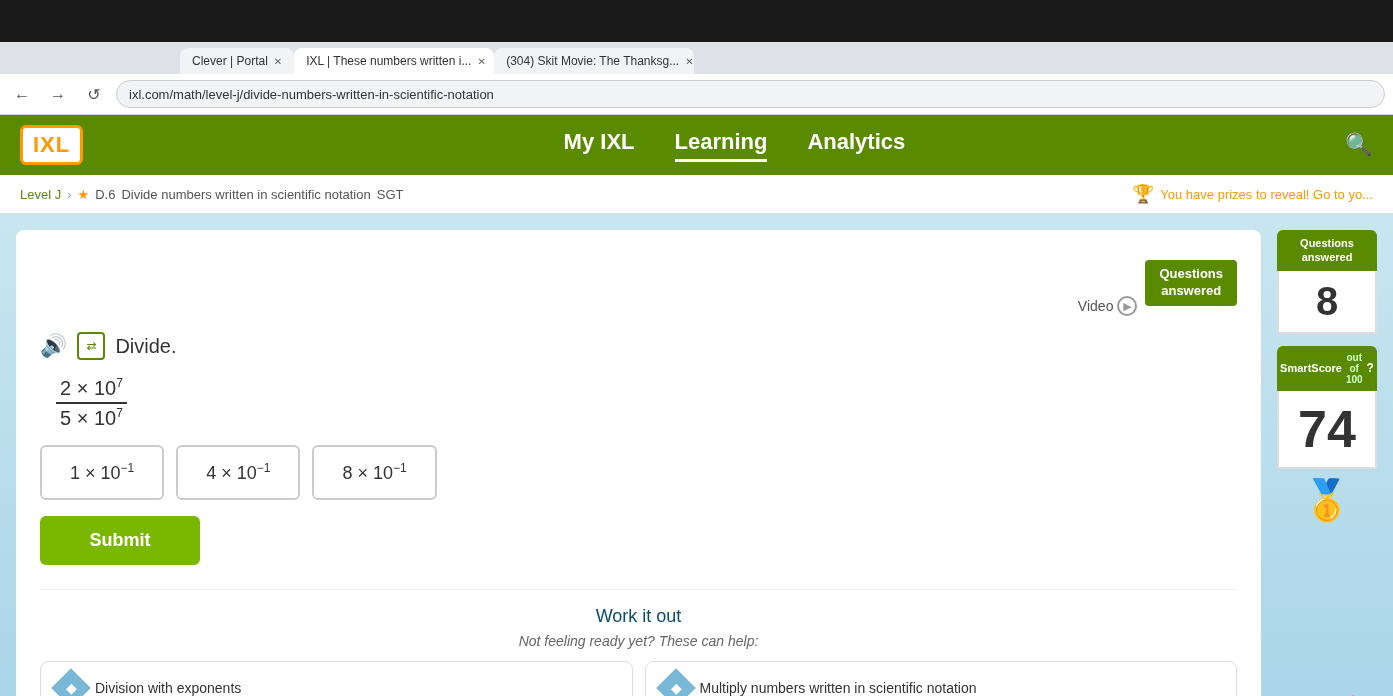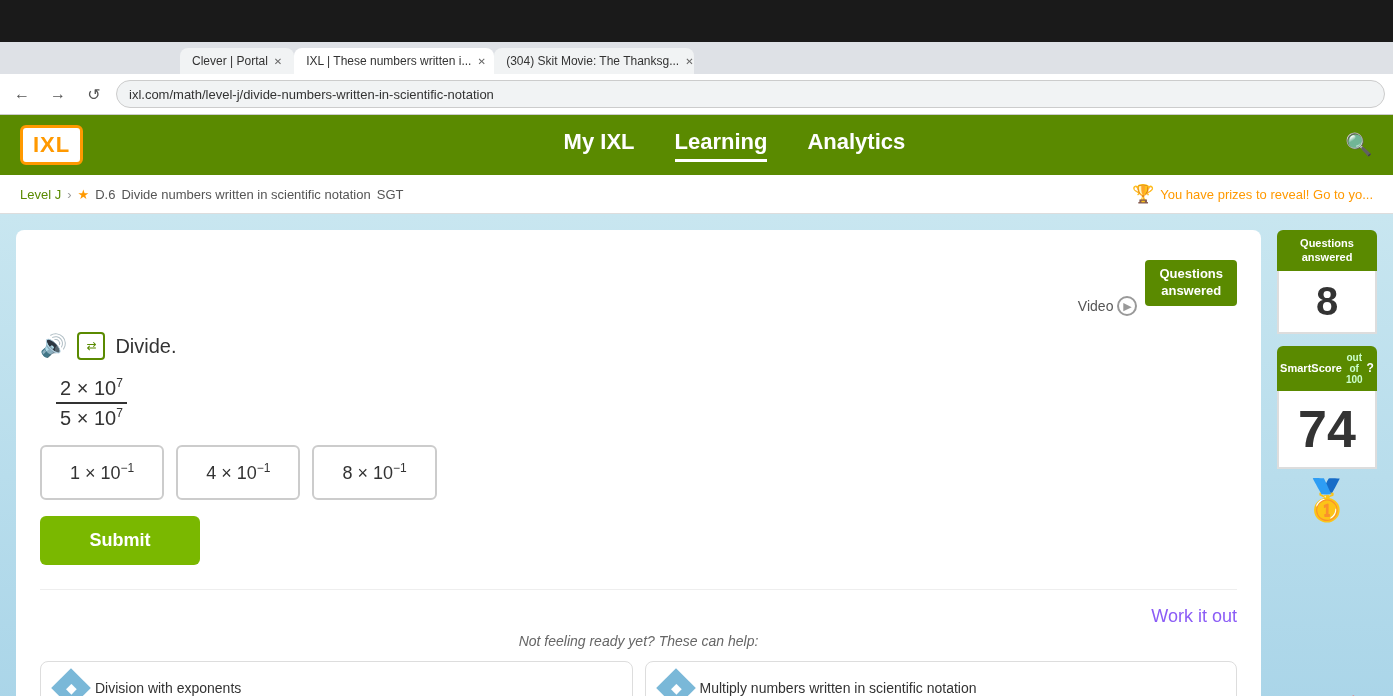--- a/index.html
+++ b/index.html
@@ -256,23 +256,22 @@
 
     
     .work-it-out {
       margin-top: 8px;
       border-top: 1px solid #eee;
       padding-top: 16px;
       text-align: center;
     }
     .work-title {
       font-size: 18px;
-      color: #8b5cf6;
+      color: #0c4a6e;
       margin-bottom: 6px;
-      text-align: right;
     }
     .work-subtitle {
       font-size: 14px;
       color: #666;
       margin-bottom: 12px;
       font-style: italic;
     }
     .help-cards {
       display: flex;
       gap: 12px;

